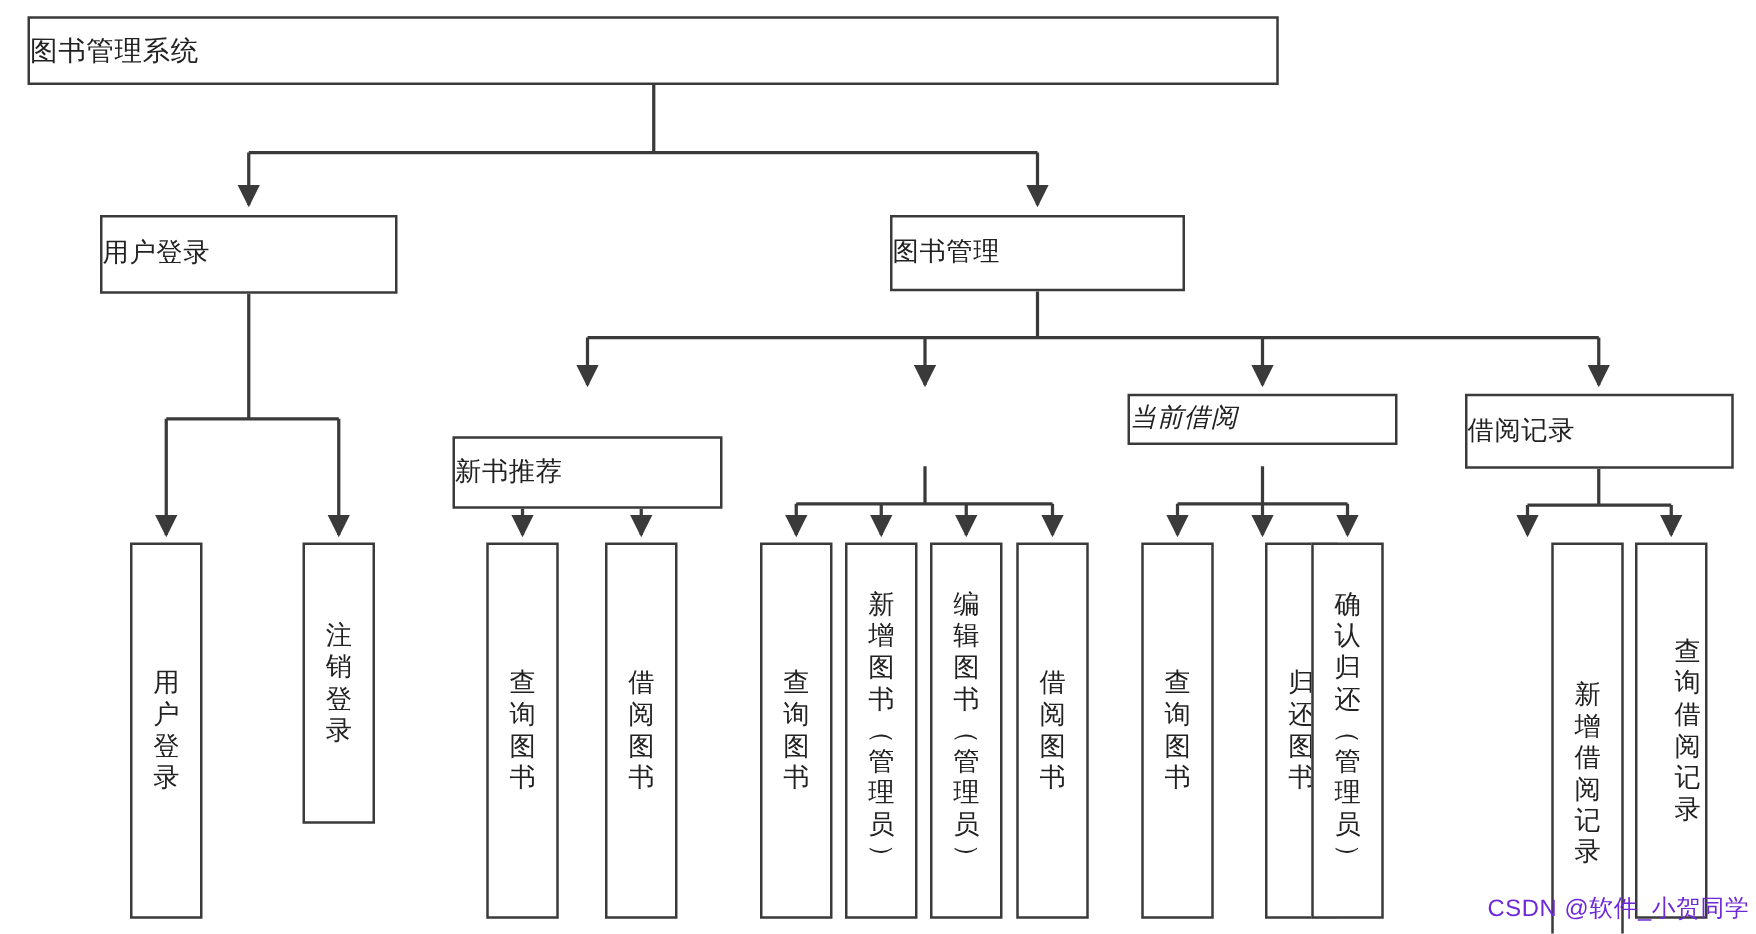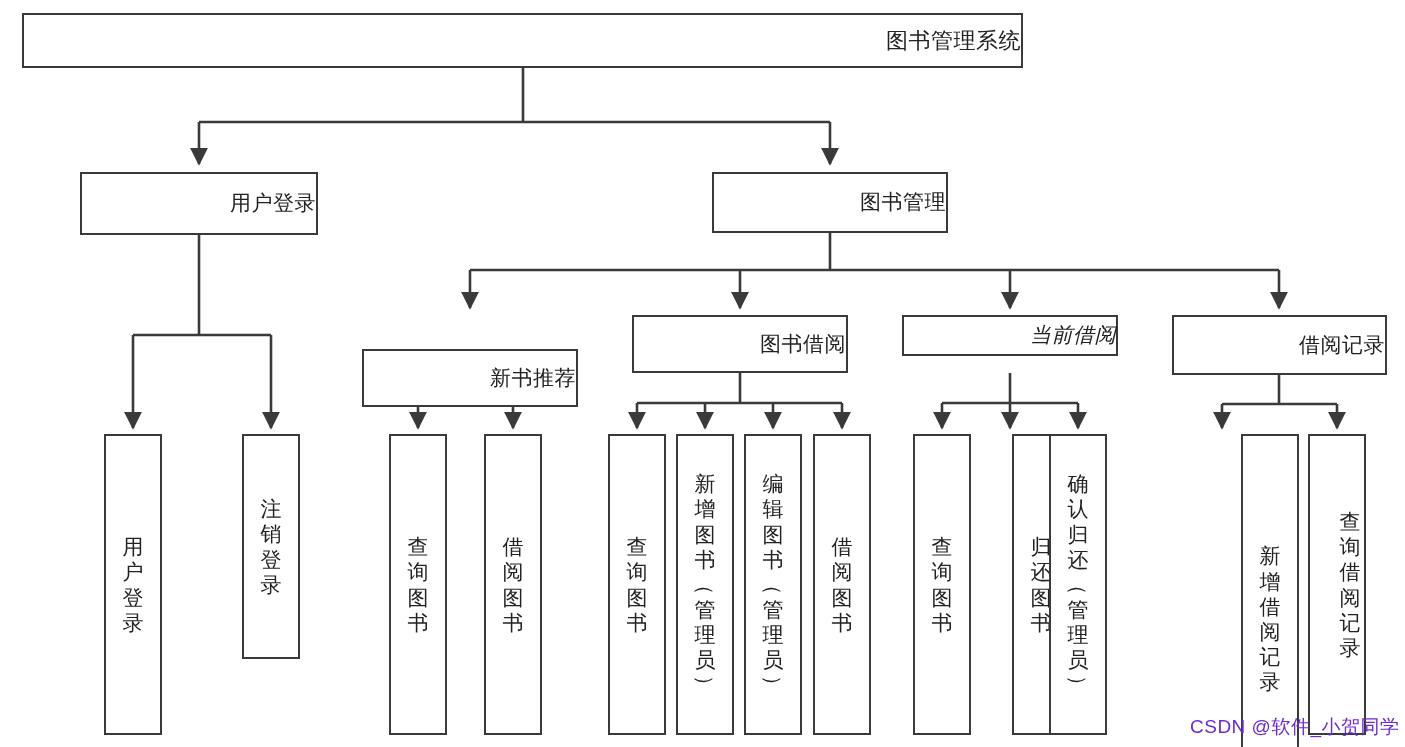--- a/index.html
+++ b/index.html
@@ -25,21 +25,21 @@
     width: 1405px;
     height: 747px;
   }
   .node {
     position: absolute;
     box-sizing: border-box;
     border: 2.5px solid #3a3a3a;
     background: #ffffff;
     display: flex;
     align-items: center;
-    justify-content: flex-end;
+    justify-content: flex-start;
     color: #222222;
     z-index: 2;
   }
   .node .lbl {
     display: block;
     text-align: center;
     white-space: nowrap;
     line-height: 1.08;
   }
   
@@ -136,23 +136,20 @@
   <div class="node horiz" style="left:80px; top:172px; width:238px; height:63px;">
     <span class="lbl">用户登录</span>
   </div>
   <div class="node horiz" style="left:712px; top:172px; width:236px; height:61px;">
     <span class="lbl">图书管理</span>
   </div>
 
   <div class="node horiz" style="left:362px; top:315px; width:216px; height:58px;margin-top:34px;">
     <span class="lbl">新书推荐</span>
   </div>
-  <div class="node horiz" style="left:632px; top:315px; width:216px; height:58px;">
-    <span class="lbl">图书借阅</span>
-  </div>
   <div class="node horiz" style="left:902px; top:315px; width:216px; height:41px;font-style:italic;">
     <span class="lbl">当前借阅</span>
   </div>
   <div class="node horiz" style="left:1172px; top:315px; width:215px; height:60px;">
     <span class="lbl">借阅记录</span>
   </div>
 
   <div class="node leaf" style="left:104px; top:434px; width:58px; height:301px;">
     <span class="lbl"><span>用</span><span>户</span><span>登</span><span>录</span></span>
   </div>

